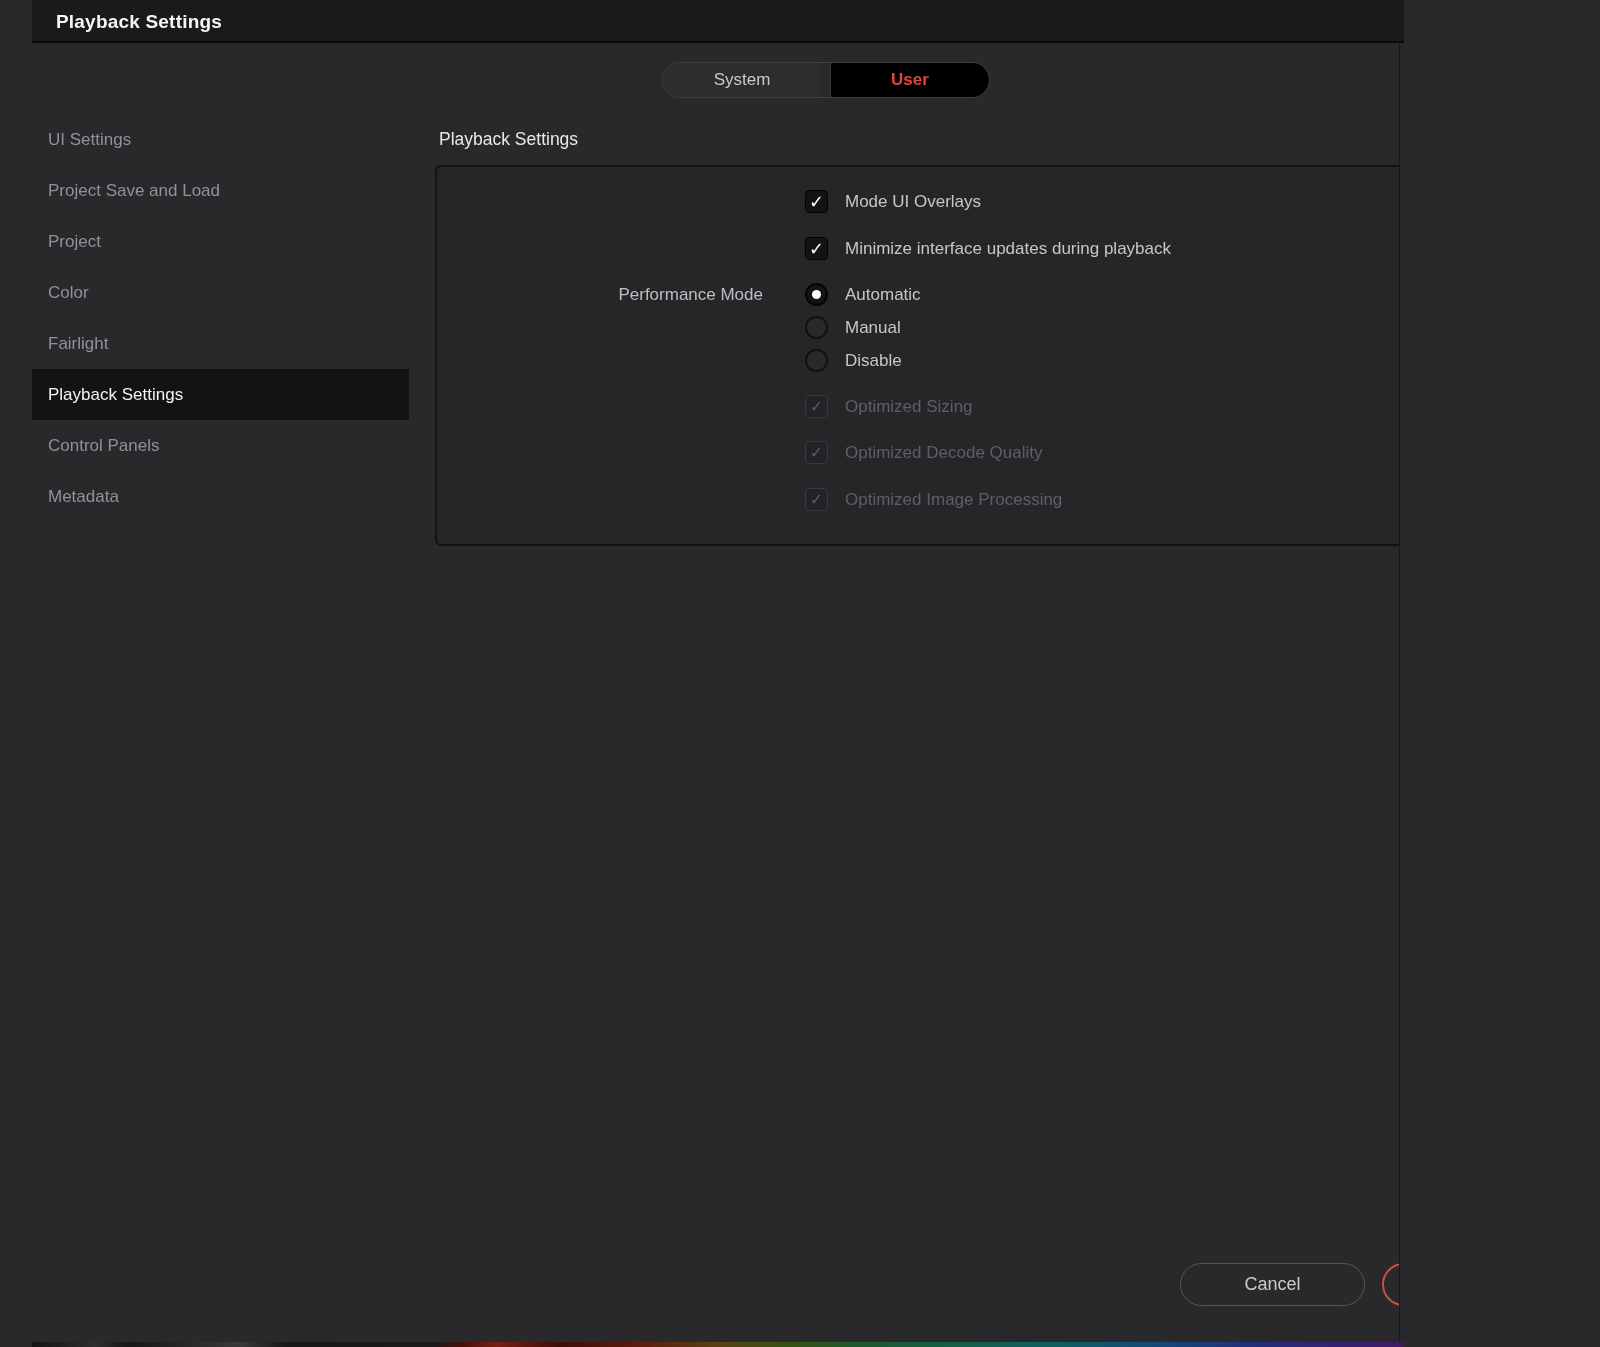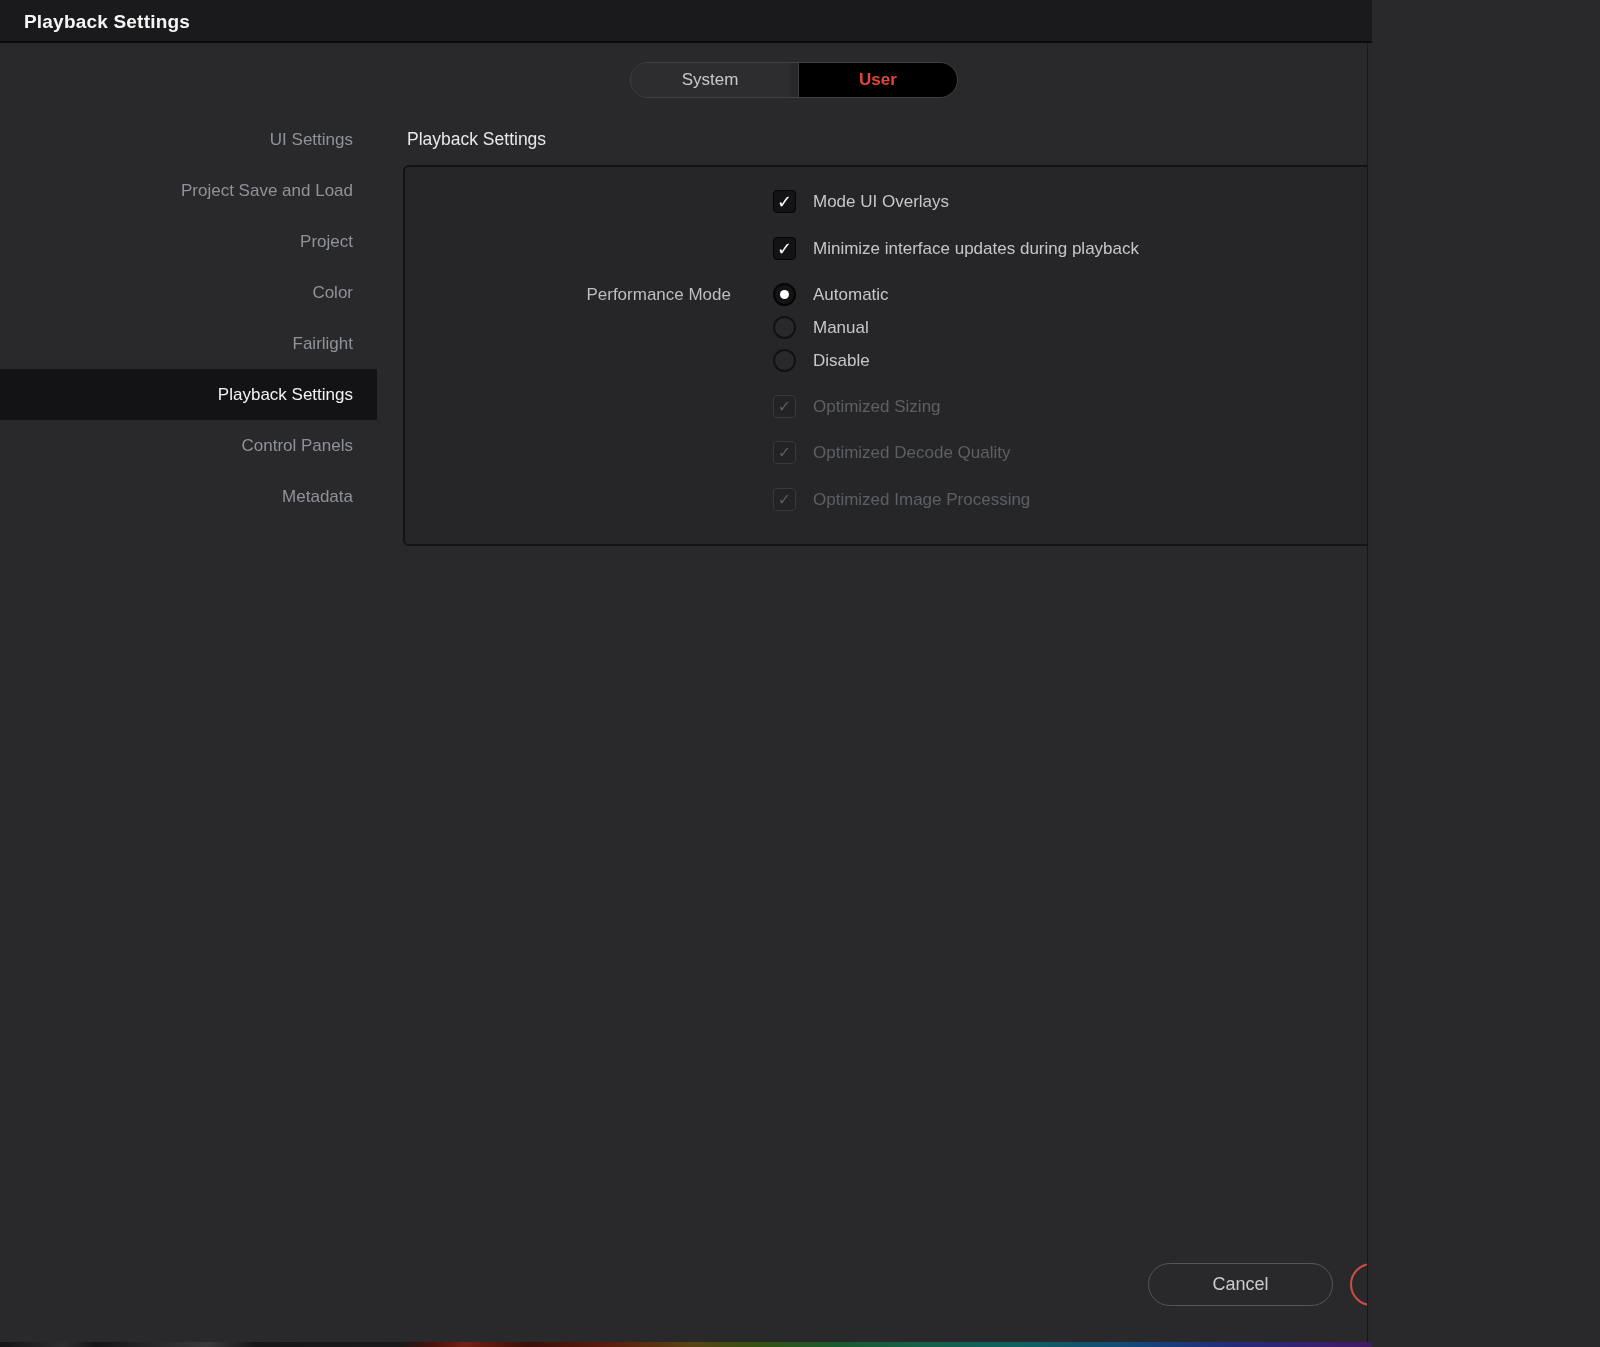--- a/index.html
+++ b/index.html
@@ -1,20 +1,20 @@
 <!DOCTYPE html>
 <html><head>
 <meta charset="utf-8">
 <style>
   * { margin:0; padding:0; box-sizing:border-box; }
   html,body { background:#29292c; }
   body { font-family:"Liberation Sans", sans-serif; }
   #page {
     position:relative; width:1372px; height:1347px;
-    background:#29292c; overflow:hidden;
+    background:#29292c; overflow:hidden;margin-left:32px;
   }
 
   
   .titlebar {
     position:absolute; top:0; left:0; width:1600px; height:43px;
     background:#1a1a1c; border-bottom:2px solid #0b0b0c;
   }
   .titlebar-title {
     position:absolute; left:24px; top:0; height:43px; line-height:43px;
     font-size:19px; font-weight:700; color:#f5f5f6; letter-spacing:.2px;
@@ -36,21 +36,21 @@
   .tab-seg {
     flex:1; display:flex; align-items:center; justify-content:center;
     font-size:17px; cursor:pointer;
   }
   .tab-system { background:#2d2d30; color:#c8c9cb; }
   .tab-user   { background:#000000; border-left:1px solid #3a3b3f; font-weight:600; }
 
   
   .sidebar { position:absolute; left:0; top:114px; width:377px; }
   .side-item {
-    height:51px; line-height:51px; text-align:right; padding-right:24px;
+    height:51px; line-height:51px; padding-right:24px;
     font-size:17px; color:#8f9298; cursor:pointer; white-space:nowrap;padding-left:16px;
   }
   .side-item.active { background:#131315; color:#f2f3f4; }
 
   
   .main-heading {
     position:absolute; left:407px; top:126px; font-size:17.5px;
     color:#e7e8ea; line-height:26px;
   }
   .panel {

